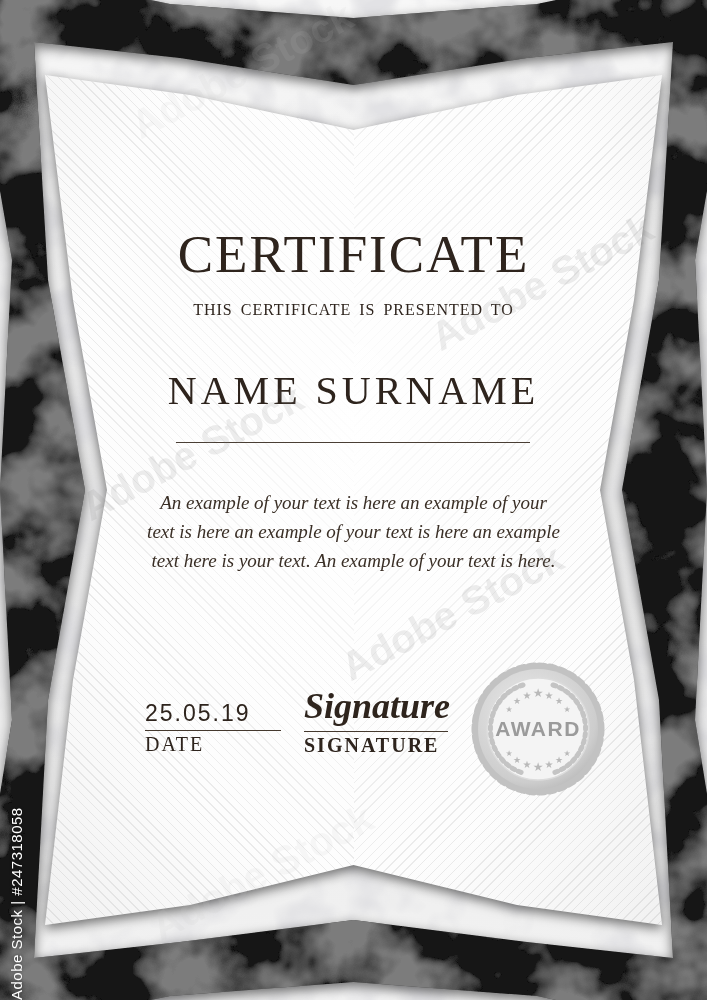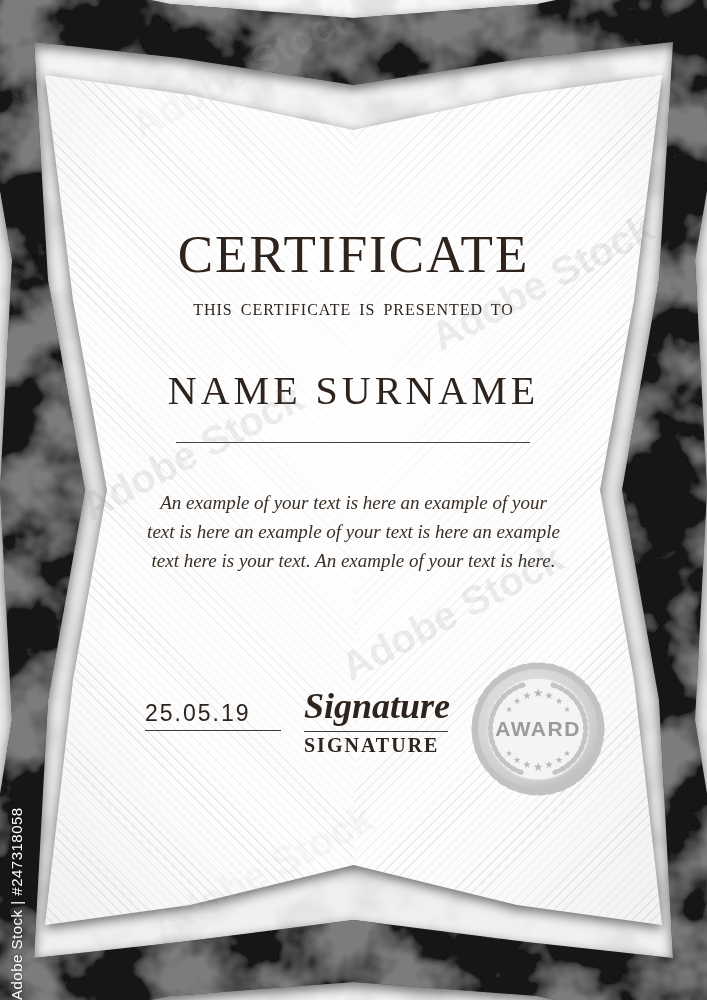--- a/index.html
+++ b/index.html
@@ -118,20 +118,21 @@
 
     <div class="ct body-text">
       <div>An example of your text is here an example of your</div>
       <div>text is here an example of your text is here an example</div>
       <div>text here is your text. An example of your text is here.</div>
     </div>
 
     <div class="sign-col date-col">
       <div class="date-value">25.05.19</div>
       <div class="sign-rule"></div>
+      <div class="sign-label">DATE</div>
     </div>
 
     <div class="sign-col sig-col">
       <div class="sig-script">Signature</div>
       <div class="sign-rule"></div>
       <div class="sign-label">SIGNATURE</div>
     </div>
 
     <svg class="badge" width="140" height="140" viewBox="-70 -70 140 140">
       <defs>

